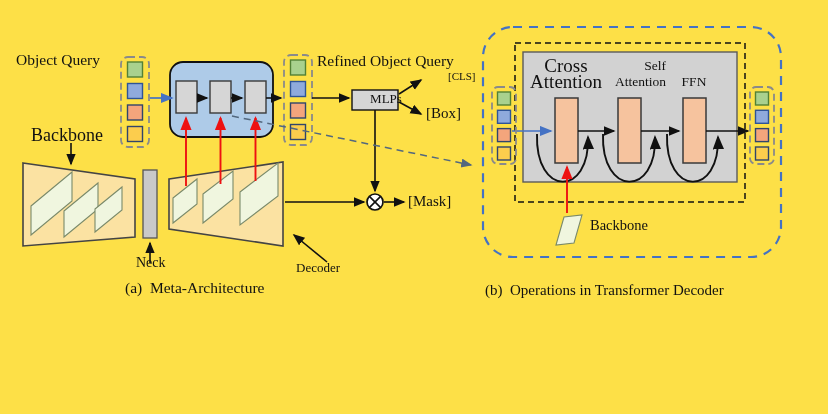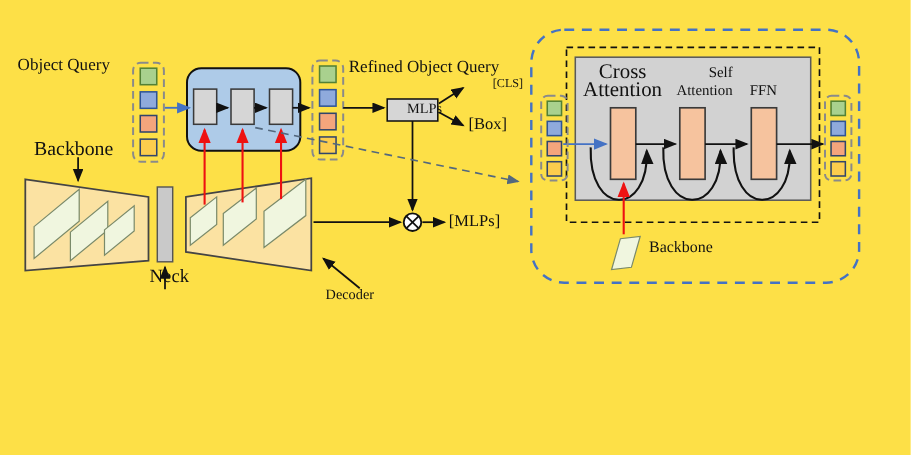--- a/index.html
+++ b/index.html
@@ -151,27 +151,29 @@
       <rect class="sq-green" x="755.5" y="92" width="13" height="13"></rect>
       <rect class="sq-blue" x="755.5" y="110.3" width="13" height="13"></rect>
       <rect class="sq-orange" x="755.5" y="128.6" width="13" height="13"></rect>
       <rect class="sq-yellow" x="755.5" y="147" width="13" height="13"></rect>
     </g>
   </svg>
 
   <div class="lbl" style="left:16px;top:51px;font-size:15.5px;">Object Query</div>
   <div class="lbl" style="left:317px;top:52px;font-size:15.5px;">Refined Object Query</div>
   <div class="lbl" style="left:31px;top:125px;font-size:18px;">Backbone</div>
-  <div class="lbl" style="left:136px;top:241px;font-size:17px;">Neck</div>
+  <div class="lbl" style="left:136px;top:255px;font-size:14px;">Neck</div>
   <div class="lbl" style="left:296px;top:261px;font-size:13px;">Decoder</div>
   <div class="lbl ctr" style="left:352px;top:92px;width:68px;font-size:13px;">MLPs</div>
   <div class="lbl" style="left:448px;top:70px;font-size:11px;">[CLS]</div>
   <div class="lbl" style="left:426px;top:105px;font-size:15px;">[Box]</div>
-  <div class="lbl" style="left:408px;top:193px;font-size:15px;">[MLPs]</div>
+  <div class="lbl" style="left:408px;top:193px;font-size:15px;">[Mask]</div>
+  <div class="lbl" style="left:125px;top:279px;font-size:15.5px;">(a)  Meta-Architecture</div>
 
   <div class="lbl ctr" style="left:528px;top:58px;width:76px;font-size:19px;line-height:16px;">Cross
 Attention</div>
   <div class="lbl ctr" style="left:594px;top:58px;width:72px;font-size:13.5px;line-height:16px;text-align:right;">Self
 Attention</div>
   <div class="lbl ctr" style="left:658px;top:74px;width:72px;font-size:13.5px;line-height:16px;">FFN</div>
   <div class="lbl" style="left:590px;top:217px;font-size:14.5px;">Backbone</div>
+  <div class="lbl" style="left:485px;top:282px;font-size:15px;">(b)  Operations in Transformer Decoder</div>
 
 </div>
 
 </body></html>

